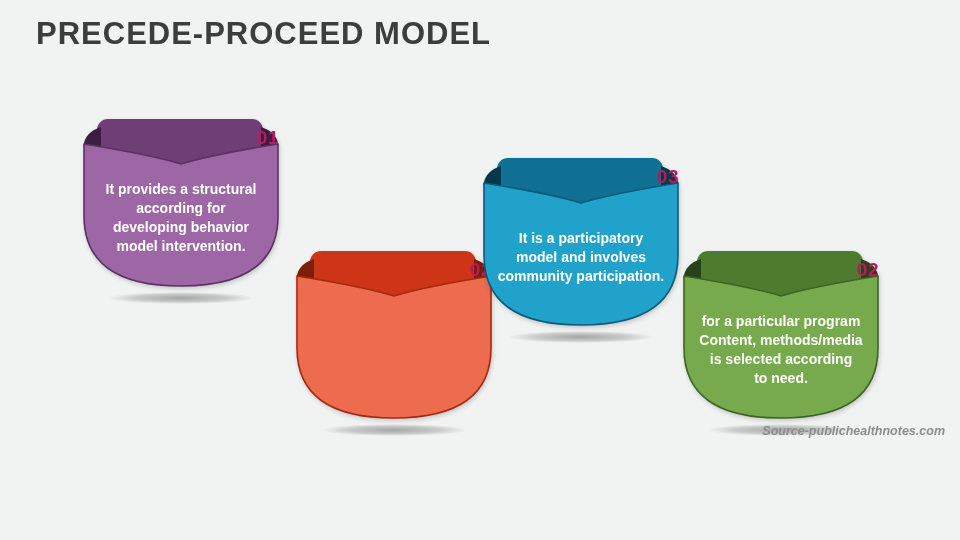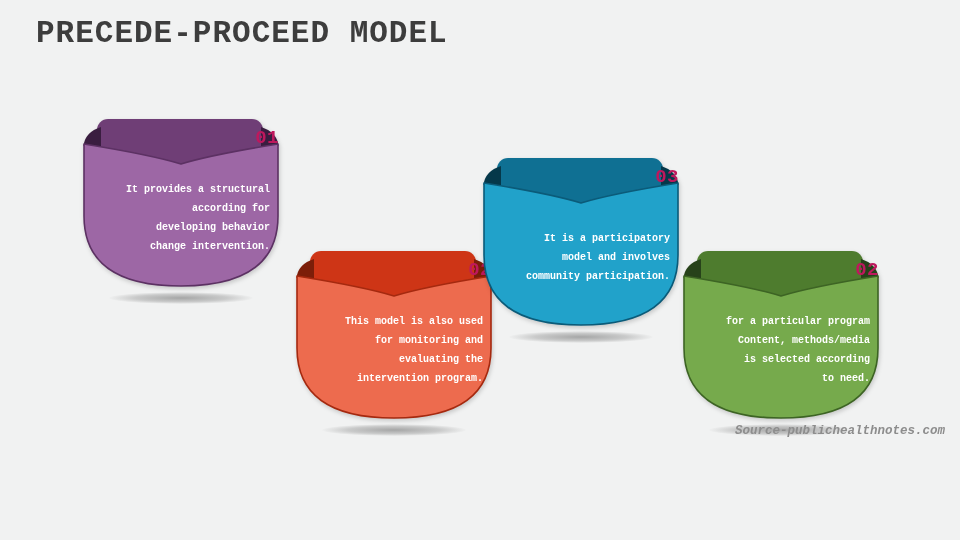--- a/index.html
+++ b/index.html
@@ -1,21 +1,21 @@
 <!DOCTYPE html>
 <html><head>
 <meta charset="utf-8">
 <style>
   html, body { margin: 0; padding: 0; background: #f1f2f2; }
   .stage {
     position: relative;
     width: 960px;
     height: 449px;
     background: #f1f2f2;
-    font-family: Liberation Mono, monospace;
+    font-family: Liberation Sans, sans-serif;
     overflow: hidden;
   }
   .title {
     position: absolute;
     left: 36px;
     top: 16px;
     margin: 0;
     font-size: 31px;
     font-weight: 700;
     letter-spacing: 1px;
@@ -45,24 +45,24 @@
   }
   .body-text {
     position: absolute;
     top: 46px;
     left: 9px;
     right: 9px;
     height: 106px;
     display: flex;
     flex-direction: column;
     justify-content: center;
-    text-align: right;
+    text-align: center;
     color: #ffffff;
     font-weight: 700;
-    font-size: 10px;
+    font-size: 14px;
     line-height: 19px;
   }
   .ground-shadow {
     position: absolute;
     top: 173px;
     left: 26px;
     width: 144px;
     height: 12px;
     border-radius: 50%;
     background: radial-gradient(ellipse at center,
@@ -92,39 +92,33 @@
       <rect x="14" y="0" width="166" height="50" rx="11" fill="#6f3e76"></rect>
       <path d="M 0.5 27 Q 2 13 18 8 L 18 27 Z" fill="#3a1d40"></path>
       <path d="M 195.5 27 Q 194 13 178 8 L 178 27 Z" fill="#3a1d40"></path>
       <path d="M 1 25 C 38 31 72 37 98 45 C 124 37 158 31 195 25 L 195 97 Q 195 167 98 167 Q 1 167 1 97 Z" stroke-width="1.6" stroke-linejoin="round" fill="#9d67a5" stroke="#5c3163"></path>
     </svg>
     <div class="num">01</div>
     <div class="body-text">
       <div>It provides a structural</div>
       <div>according for</div>
       <div>developing behavior</div>
-      <div>change intervention.</div>
+      <div>model intervention.</div>
     </div>
     <div class="ground-shadow"></div>
   </div>
 
   <div class="card" style="left:296px; top:251px;">
     <svg width="196" height="172" viewBox="0 0 196 172">
       <rect x="14" y="0" width="166" height="50" rx="11" fill="#ce3516"></rect>
       <path d="M 0.5 27 Q 2 13 18 8 L 18 27 Z" fill="#7c1e09"></path>
       <path d="M 195.5 27 Q 194 13 178 8 L 178 27 Z" fill="#7c1e09"></path>
       <path d="M 1 25 C 38 31 72 37 98 45 C 124 37 158 31 195 25 L 195 97 Q 195 167 98 167 Q 1 167 1 97 Z" stroke-width="1.6" stroke-linejoin="round" fill="#ed6b4e" stroke="#a5290f"></path>
     </svg>
     <div class="num">02</div>
-    <div class="body-text">
-      <div>This model is also used</div>
-      <div>for monitoring and</div>
-      <div>evaluating the</div>
-      <div>intervention program.</div>
-    </div>
     <div class="ground-shadow"></div>
   </div>
 
   <div class="card" style="left:483px; top:117px;margin-top:41px;">
     <svg width="196" height="172" viewBox="0 0 196 172">
       <rect x="14" y="0" width="166" height="50" rx="11" fill="#0f7093"></rect>
       <path d="M 0.5 27 Q 2 13 18 8 L 18 27 Z" fill="#05384a"></path>
       <path d="M 195.5 27 Q 194 13 178 8 L 178 27 Z" fill="#05384a"></path>
       <path d="M 1 25 C 38 31 72 37 98 45 C 124 37 158 31 195 25 L 195 97 Q 195 167 98 167 Q 1 167 1 97 Z" stroke-width="1.6" stroke-linejoin="round" fill="#21a2ca" stroke="#0b5b79"></path>
     </svg>

